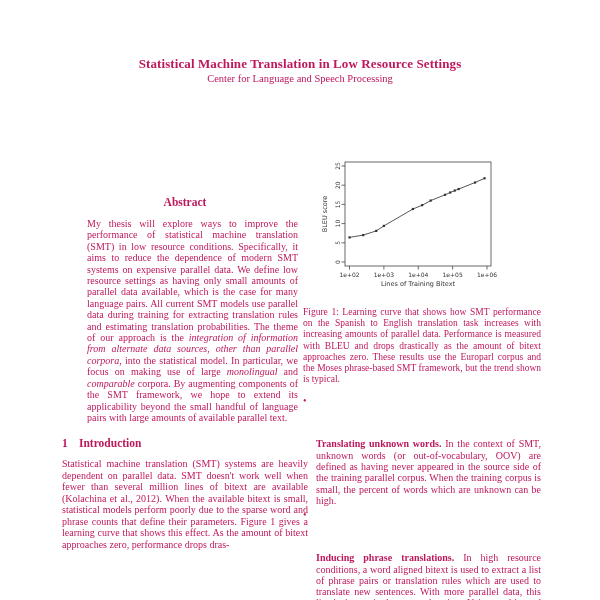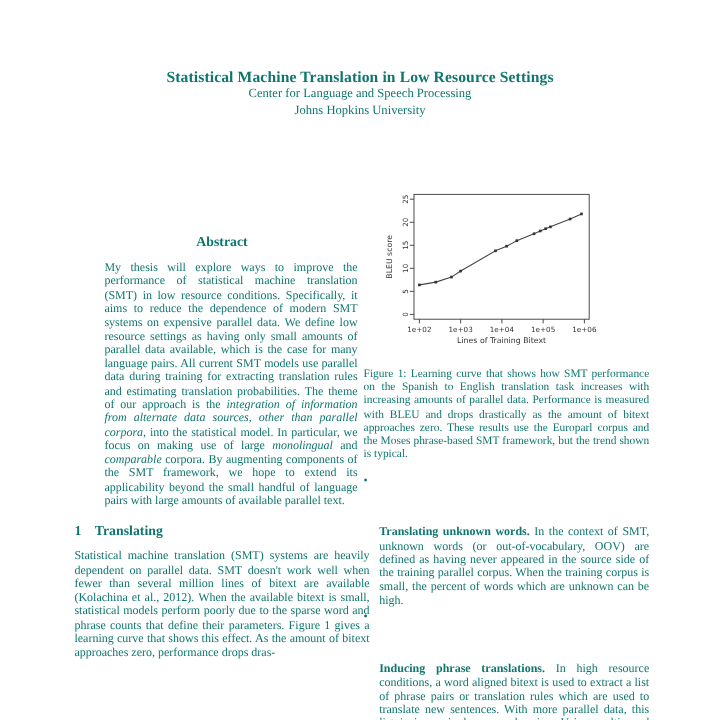--- a/index.html
+++ b/index.html
@@ -1,17 +1,17 @@
 <!DOCTYPE html>
 <html><head>
 <meta charset="utf-8">
 <style>
   html,body{margin:0;padding:0;background:#ffffff;}
   .page{position:relative;width:600px;height:600px;overflow:hidden;background:#ffffff;
-        font-family:"Liberation Serif",serif;color:#0f766e;}
+        font-family:"Liberation Serif",serif;color:#be185d;}
   .header{position:absolute;top:56px;left:0;width:600px;text-align:center;}
   .title{font-size:13px;font-weight:700;letter-spacing:.1px;}
   .author{margin-top:17px;font-size:11px;font-weight:700;}
   .affil{font-size:10.5px;line-height:13.5px;text-align:center;}
   .col-left{position:absolute;left:62px;top:196px;width:246px;}
   .abstract-heading{text-align:center;font-size:11.5px;font-weight:700;margin:0 0 10px 0;}
   .abstract-body{margin-left:25px;width:211px;font-size:10px;line-height:11.4px;text-align:justify;}
   .section-heading{margin-top:14px;font-size:11.5px;font-weight:700;}
   .section-number{display:inline-block;width:17px;}
   .intro-body{margin-top:9px;font-size:10px;line-height:11.5px;text-align:justify;font-family:Liberation Serif, serif;}
@@ -26,27 +26,26 @@
   .bullet-text{flex:1;margin-top:43px;}
 </style>
 </head>
 <body>
 
 <div class="page">
 
   <div class="header">
     <div class="title">Statistical Machine Translation in Low Resource Settings</div>
     <div class="affil">Center for Language and Speech Processing</div>
-    <div class="affil">Johns Hopkins University</div>
   </div>
 
   <div class="col-left">
     <div class="abstract-heading">Abstract</div>
     <div class="abstract-body"><span>My thesis will explore ways to improve the performance of statistical machine translation (SMT) in low resource conditions. Specifically, it aims to reduce the dependence of modern SMT systems on expensive parallel data. We define low resource settings as having only small amounts of parallel data available, which is the case for many language pairs. All current SMT models use parallel data during training for extracting translation rules and estimating translation probabilities. The theme of our approach is the </span><i>integration of information from alternate data sources, other than parallel corpora</i><span>, into the statistical model. In particular, we focus on making use of large </span><i>monolingual</i><span> and </span><i>comparable</i><span> corpora. By augmenting components of the SMT framework, we hope to extend its applicability beyond the small handful of language pairs with large amounts of available parallel text.</span></div>
-    <div class="section-heading"><span class="section-number">1</span><span>Translating</span></div>
+    <div class="section-heading"><span class="section-number">1</span><span>Introduction</span></div>
     <div class="intro-body">Statistical machine translation (SMT) systems are heavily dependent on parallel data. SMT doesn't work well when fewer than several million lines of bitext are available (Kolachina et al., 2012). When the available bitext is small, statistical models perform poorly due to the sparse word and phrase counts that define their parameters. Figure 1 gives a learning curve that shows this effect. As the amount of bitext approaches zero, performance drops dras-</div>
   </div>
 
   <div class="col-right">
     <svg id="fig1-svg" class="chart" viewBox="0 0 238 136">
         <rect x="42" y="6" width="146" height="104" fill="none" stroke="#444444" stroke-width="0.8"></rect>
         <line x1="46.5" y1="110" x2="46.5" y2="113.5" stroke="#444444" stroke-width="0.8"></line>
         <text x="46.5" y="120.5" text-anchor="middle">1e+02</text>
         <line x1="80.875" y1="110" x2="80.875" y2="113.5" stroke="#444444" stroke-width="0.8"></line>
         <text x="80.875" y="120.5" text-anchor="middle">1e+03</text>

